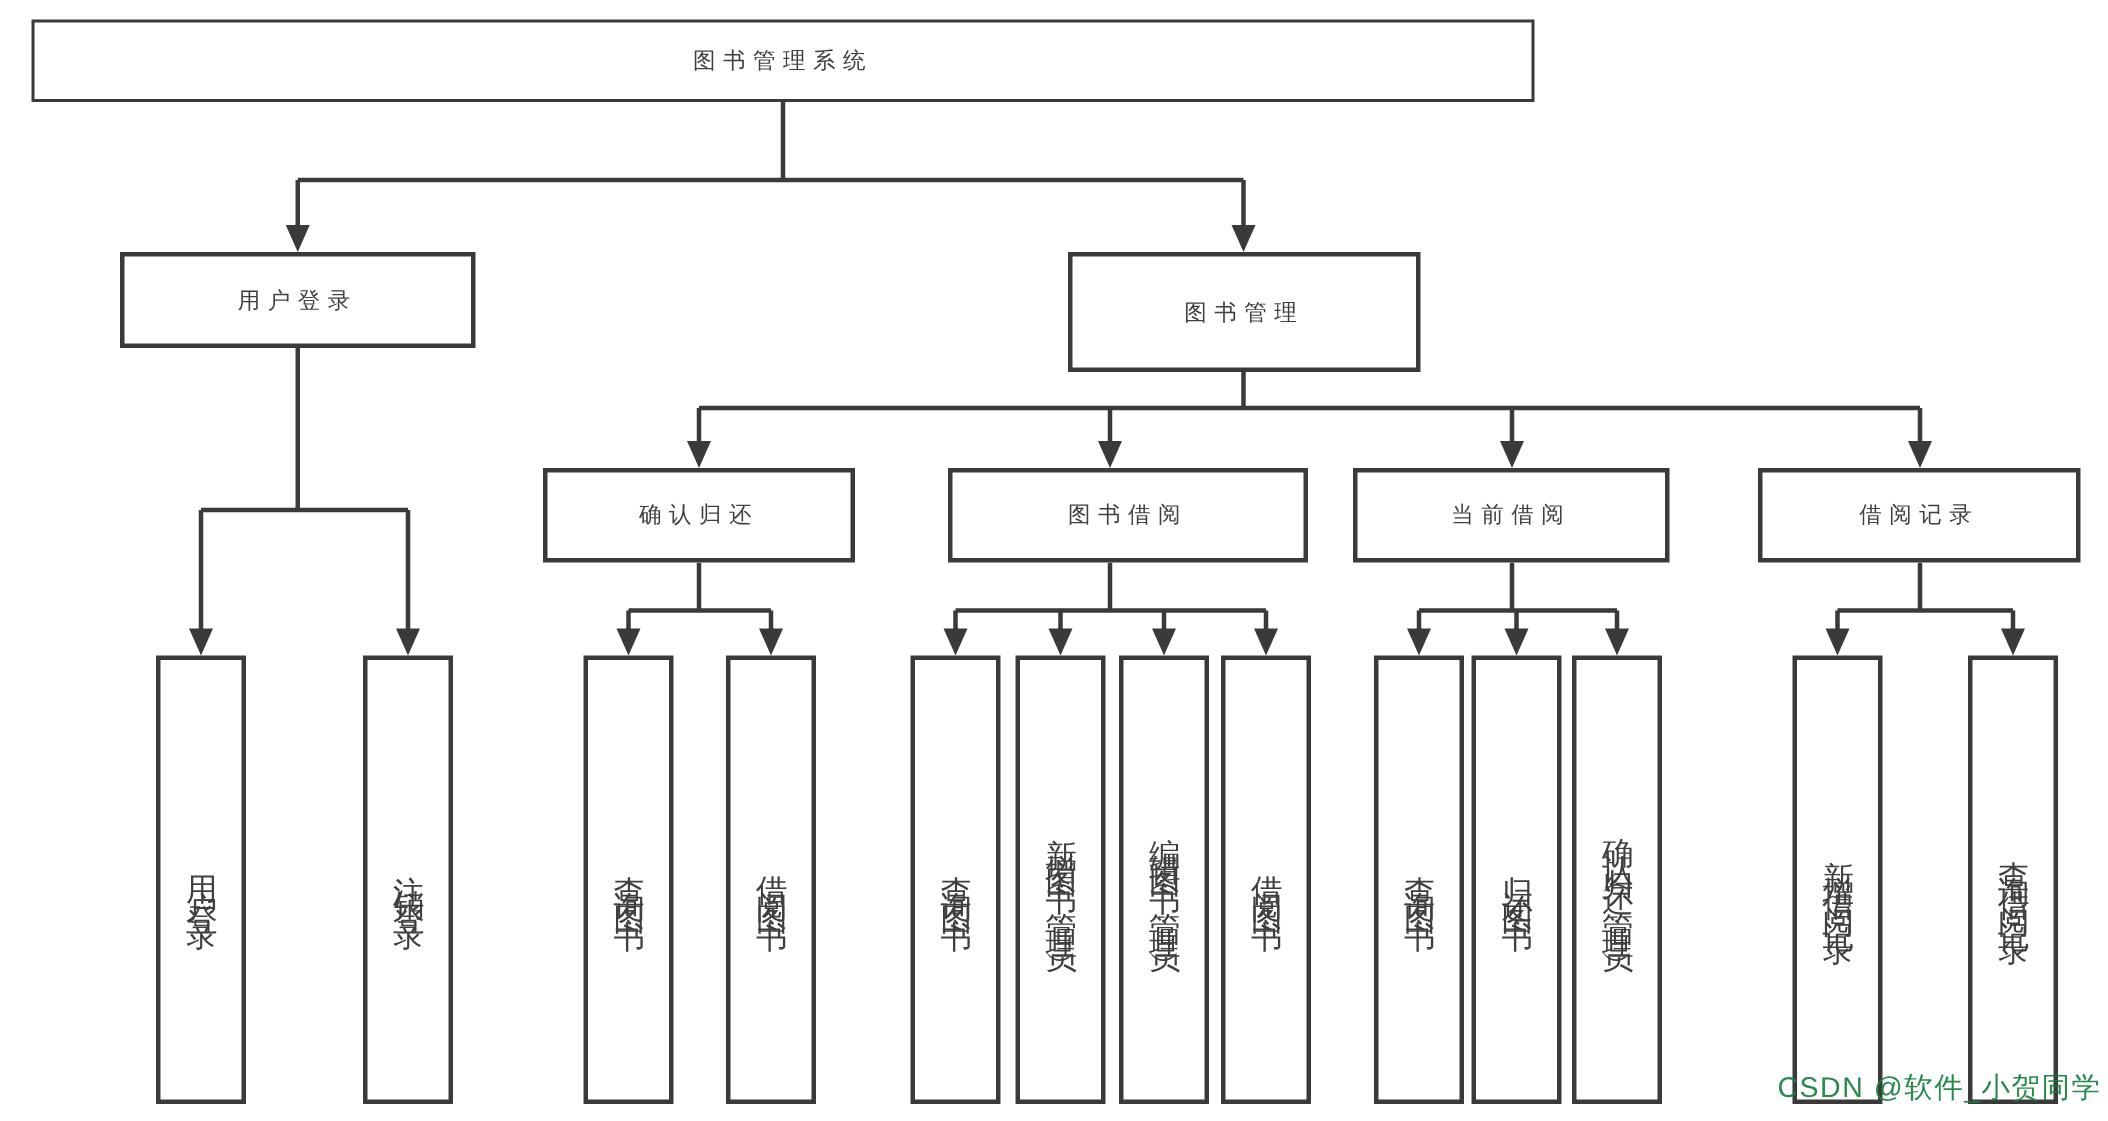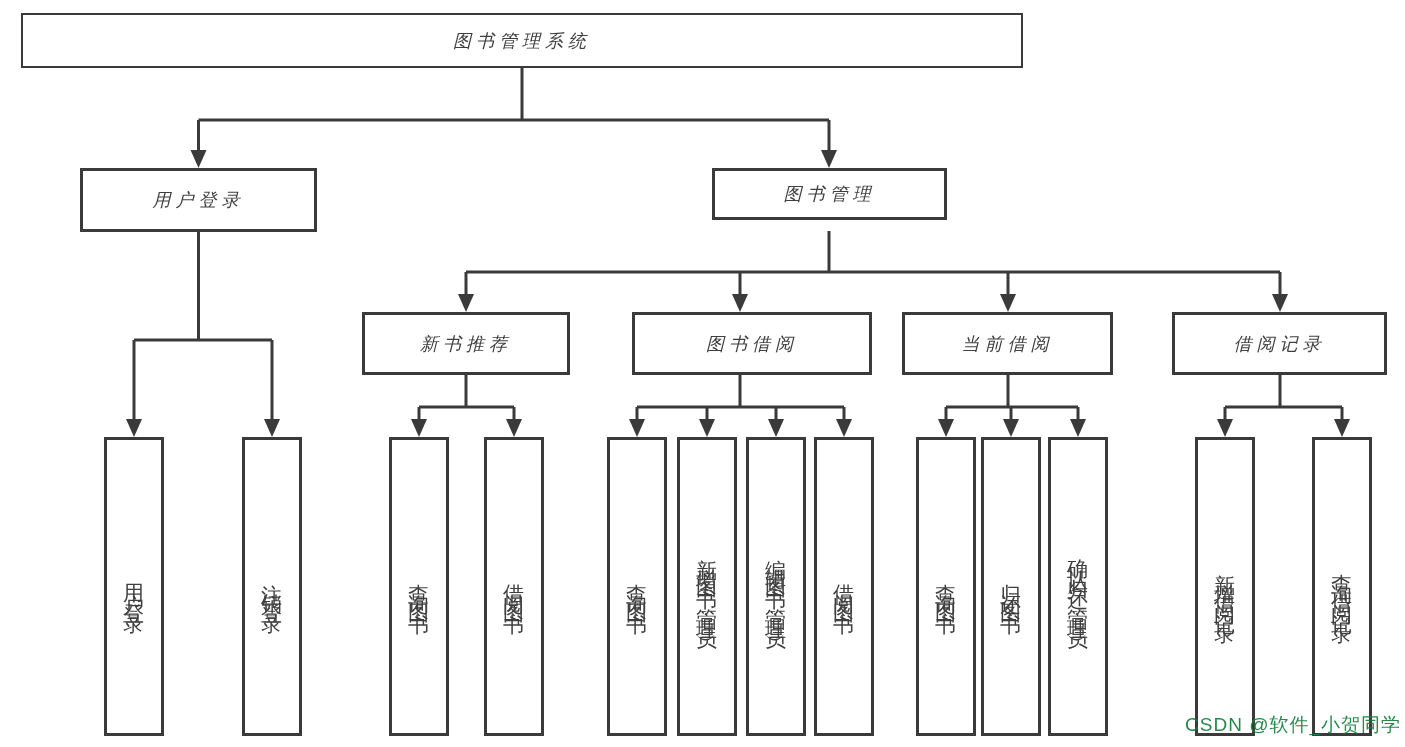--- a/index.html
+++ b/index.html
@@ -16,24 +16,23 @@
     box-sizing:border-box;
     background:#ffffff;
     border:3px solid #3a3a3a;
     color:#3f3f3f;
     display:flex;
     align-items:center;
     justify-content:center;
     z-index:2;
   }
   .hbox{
-    font-size:18px;
+    font-size:15px;
     letter-spacing:5px;
     white-space:nowrap;
-    font-style:italic;
   }
   .vbox{
     width:60px;height:299px;
     writing-mode:vertical-rl;
     text-orientation:mixed;
     font-size:21px;
     letter-spacing:10px;
     line-height:1;
   }
   .watermark{
@@ -81,23 +80,23 @@
       <polygon points="1003,419 1019,419 1011,437"></polygon>
       <polygon points="1070,419 1086,419 1078,437"></polygon>
       <polygon points="1217,419 1233,419 1225,437"></polygon>
       <polygon points="1334,419 1350,419 1342,437"></polygon>
     </g>
   </svg>
 
   <div class="box hbox" style="left:21px;top:13px;width:1002px;height:55px;border-width:2px">图书管理系统</div>
 
   <div class="box hbox" style="left:80px;top:168px;width:237px;height:64px">用户登录</div>
-  <div class="box hbox" style="left:712px;top:168px;width:235px;height:52px">图书管理</div>
+  <div class="box hbox" style="left:712px;top:168px;width:235px;height:80px">图书管理</div>
 
-  <div class="box hbox" style="left:362px;top:312px;width:208px;height:63px">新书推荐</div>
+  <div class="box hbox" style="left:362px;top:312px;width:208px;height:63px">确认归还</div>
   <div class="box hbox" style="left:632px;top:312px;width:240px;height:63px">图书借阅</div>
   <div class="box hbox" style="left:902px;top:312px;width:211px;height:63px">当前借阅</div>
   <div class="box hbox" style="left:1172px;top:312px;width:215px;height:63px">借阅记录</div>
 
   <div class="box vbox" style="left:104px;top:437px">用户登录</div>
   <div class="box vbox" style="left:242px;top:437px">注销登录</div>
 
   <div class="box vbox" style="left:389px;top:437px">查询图书</div>
   <div class="box vbox" style="left:484px;top:437px">借阅图书</div>
 

